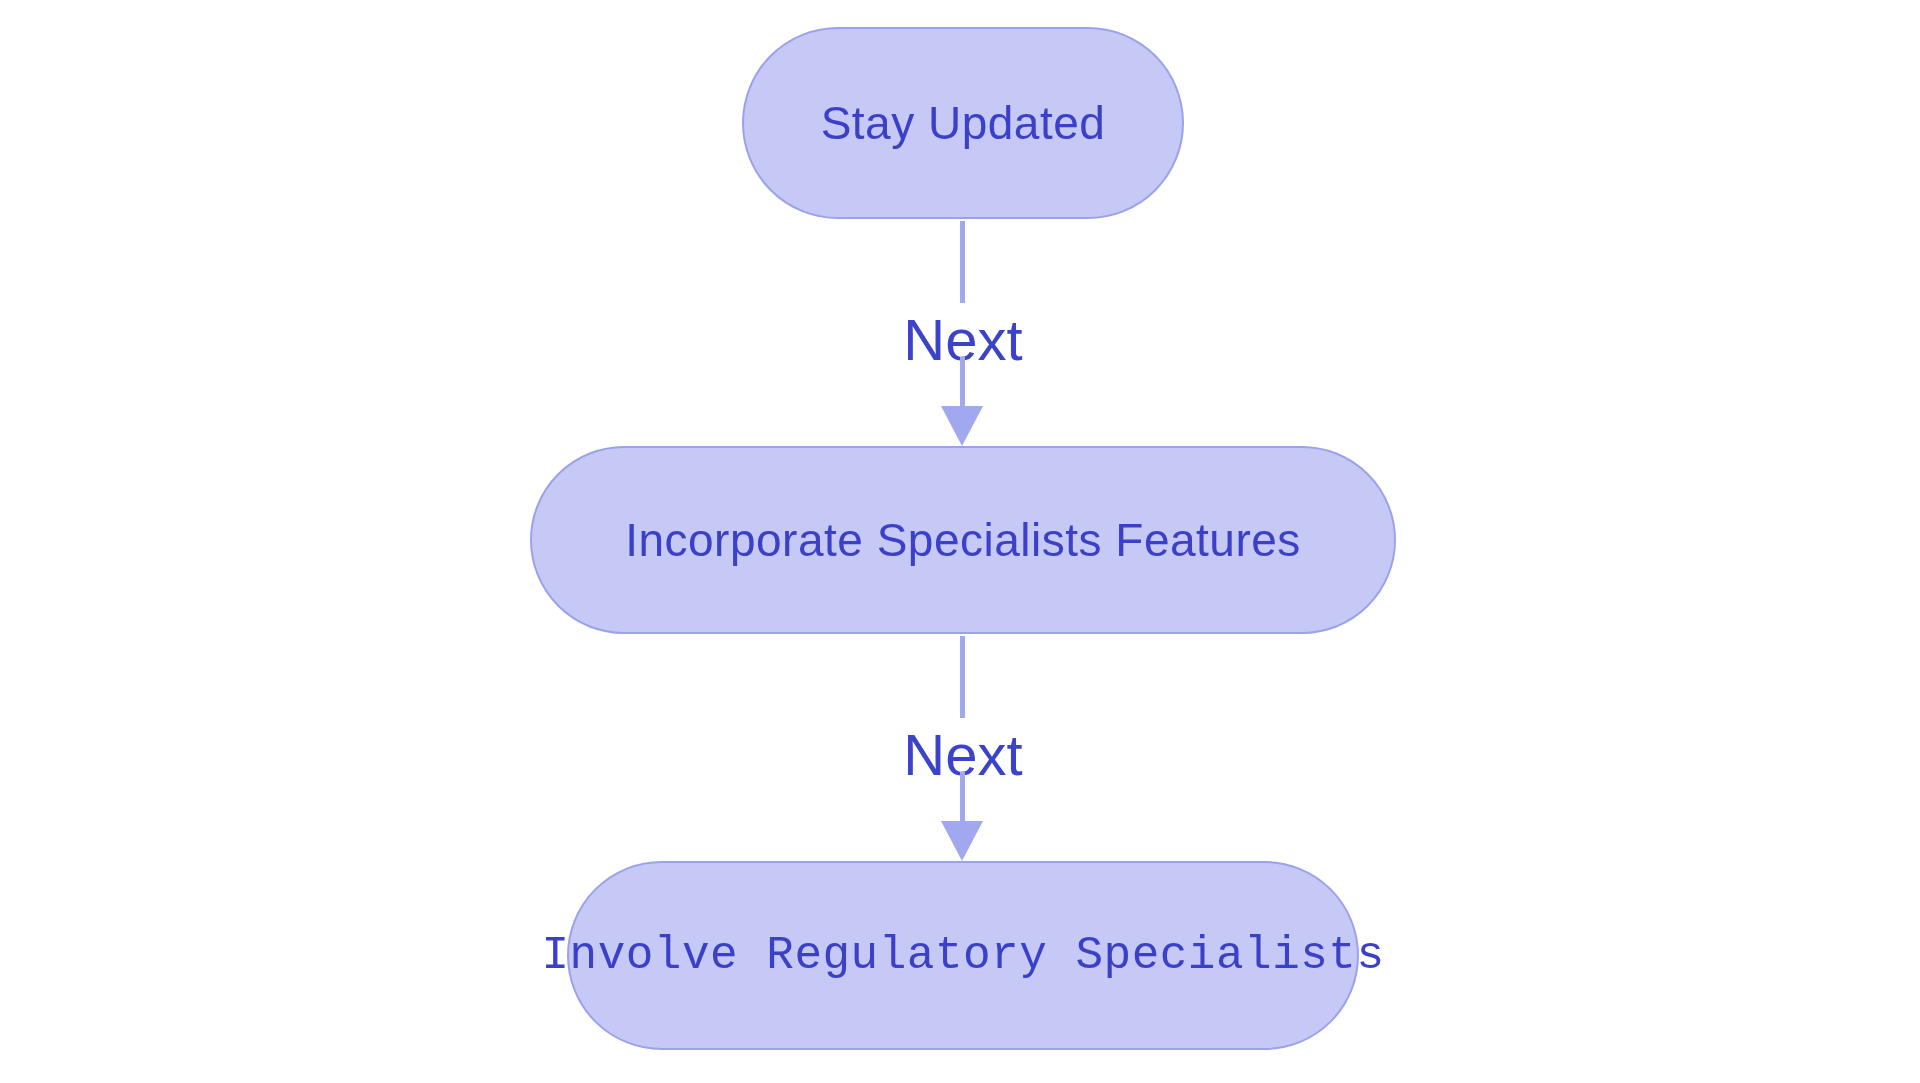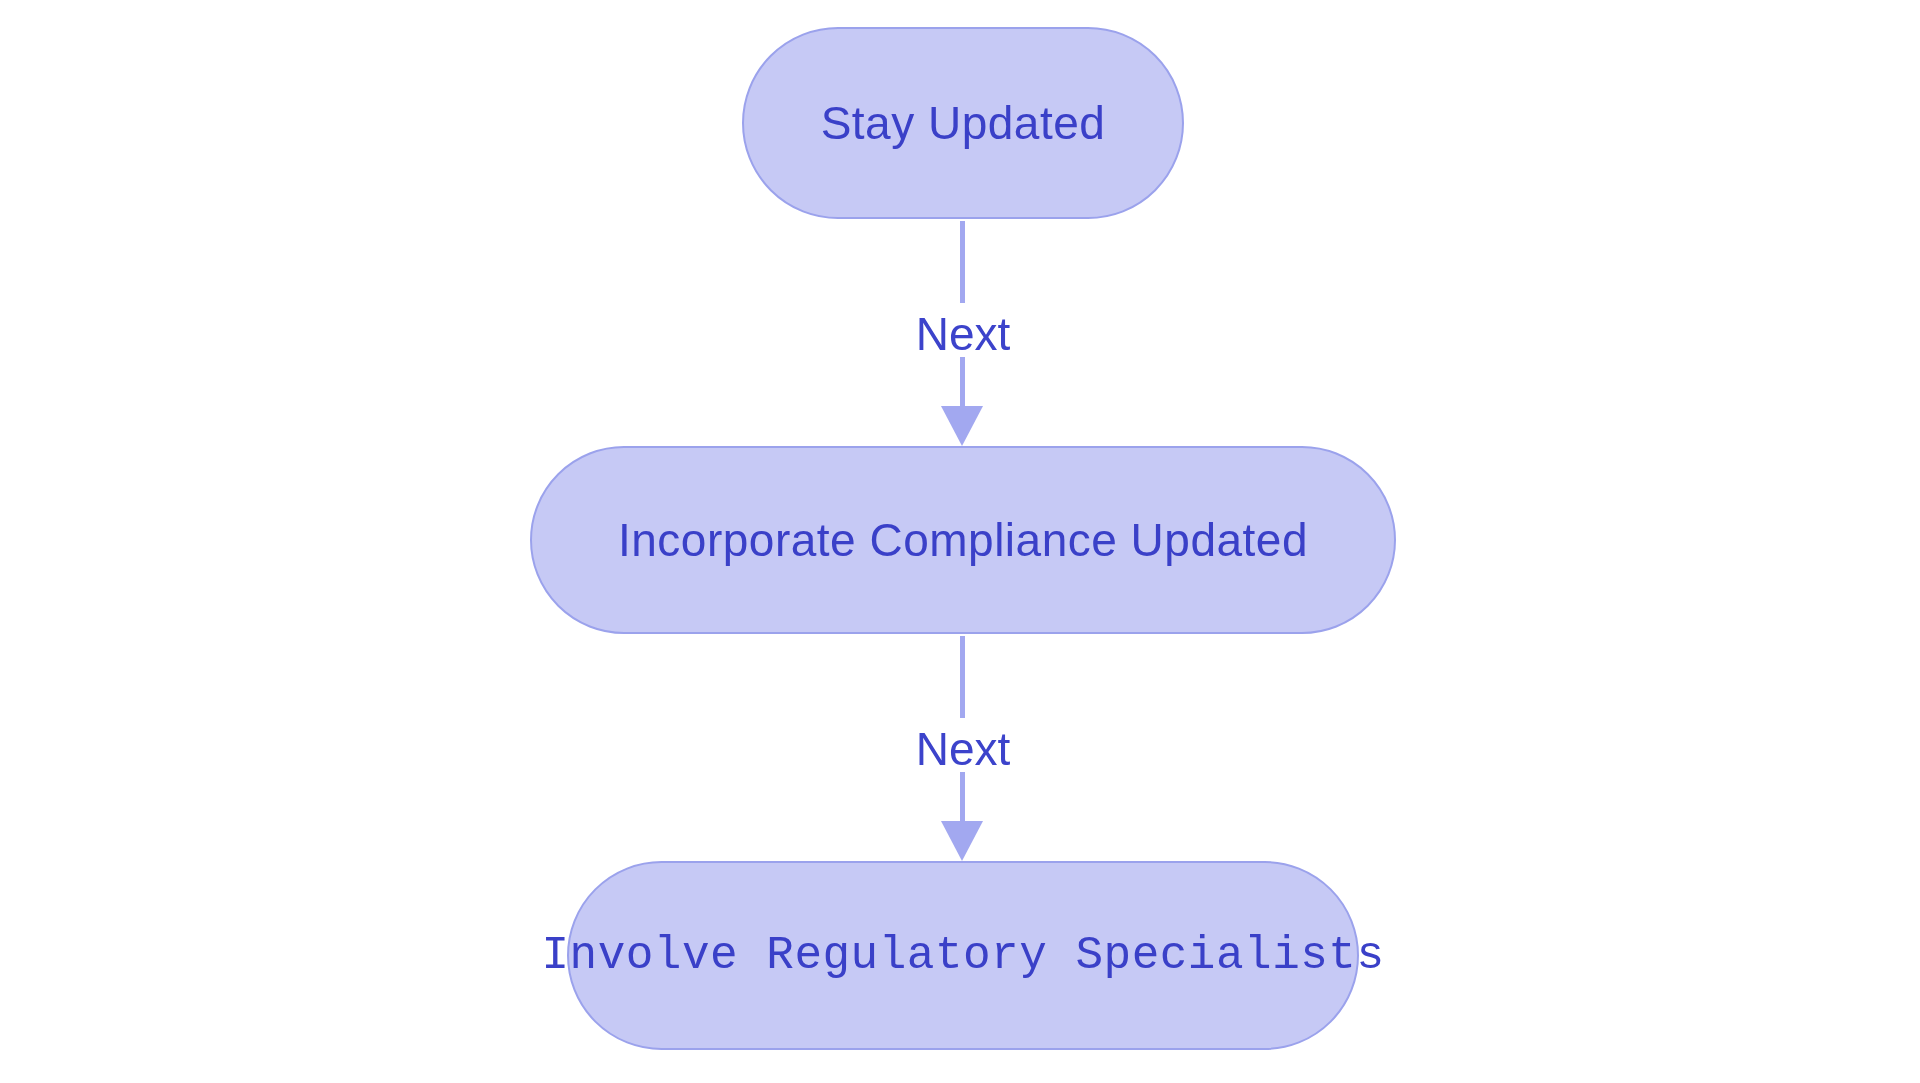--- a/index.html
+++ b/index.html
@@ -51,21 +51,21 @@
   .e1-b { top: 357px; height: 52px; }
   .e2-a { top: 636px; height: 82px; }
   .e2-b { top: 772px; height: 52px; }
 
   .edge-label {
     position: absolute;
     left: 963px;
     transform: translateX(-50%);
     color: var(--edge-label-text);
     background: var(--canvas-bg);
-    font-size: 46px;
+    font-size: 58px;
     line-height: 1;
     padding: 4px 8px;
     white-space: nowrap;
   }
   .el-1 { top: 307px; }
   .el-2 { top: 722px; }
 
   .arrowhead {
     position: absolute;
     left: 941px;
@@ -88,21 +88,21 @@
   </div>
 
   <div>
     <div class="edge-seg e1-a"></div>
     <div class="edge-label el-1">Next</div>
     <div class="edge-seg e1-b"></div>
     <div class="arrowhead ah-1"></div>
   </div>
 
   <div class="node node-2">
-    <span>Incorporate Compliance Updated</span>
+    <span>Incorporate Specialists Features</span>
   </div>
 
   <div>
     <div class="edge-seg e2-a"></div>
     <div class="edge-label el-2">Next</div>
     <div class="edge-seg e2-b"></div>
     <div class="arrowhead ah-2"></div>
   </div>
 
   <div class="node node-3">

